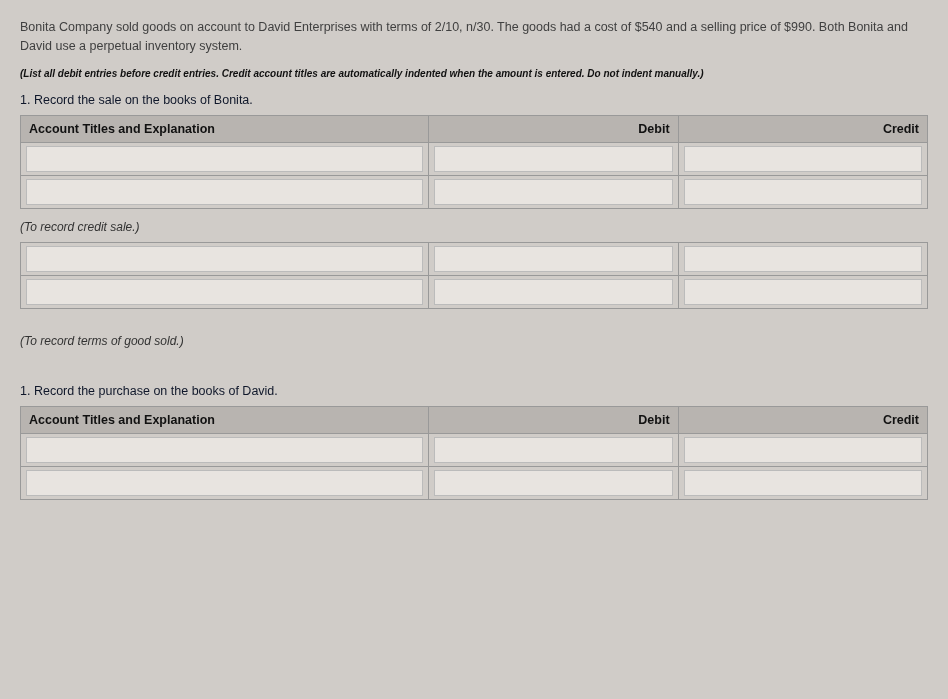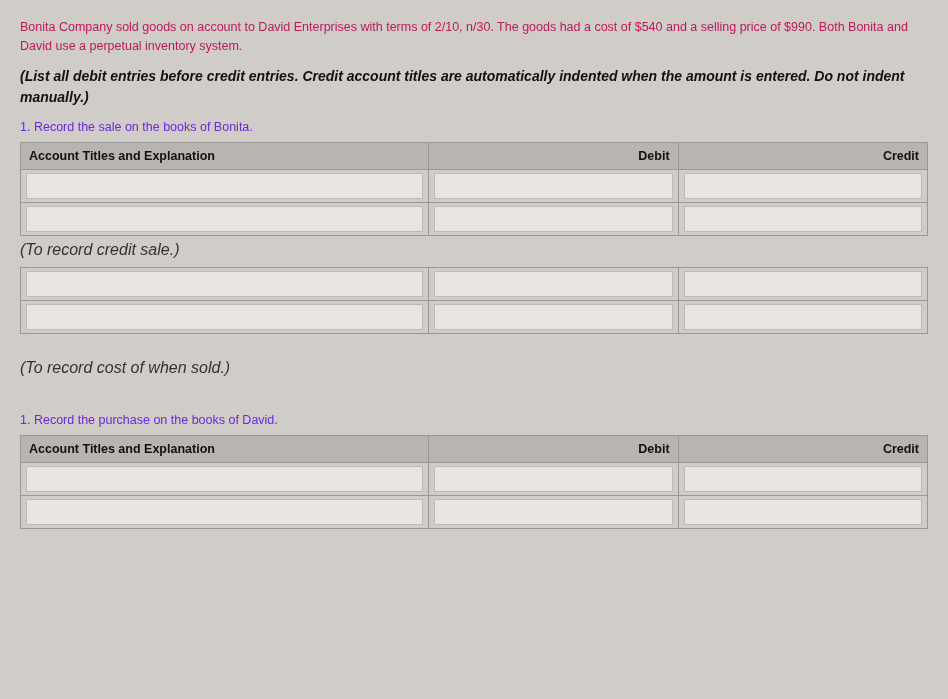--- a/index.html
+++ b/index.html
@@ -15,41 +15,42 @@
       color: #111;
       padding: 18px 20px;
       width: 948px;
       min-height: 699px;
     }
 
     .intro-text {
       font-size: 12.5px;
       line-height: 1.5;
       margin-bottom: 10px;
-      color: #be185d;
+      color: #404040;
     }
 
     .instruction-text {
-      font-size: 14px;
+      font-size: 10px;
       line-height: 1.5;
       margin-bottom: 12px;
       color: #111;
       font-style: italic;
       font-weight: bold;
     }
 
     .section-label {
       font-size: 12.5px;
       margin-bottom: 8px;
-      color: #6d28d9;
+      color: #0f172a;
     }
 
     .journal-table {
       width: 100%;
       border-collapse: collapse;
+      margin-bottom: 6px;
       background-color: #d0ccc8;
     }
 
     .journal-table th {
       background-color: #b8b4b0;
       border: 1px solid #999;
       padding: 6px 8px;
       font-weight: bold;
       font-size: 12.5px;
       text-align: left;
@@ -77,21 +78,21 @@
       width: 100%;
       height: 26px;
       background-color: #e8e4e0;
       border: 1px solid #bbb;
       padding: 2px 4px;
       font-size: 12px;
       outline: none;
     }
 
     .note-text {
-      font-size: 16px;
+      font-size: 12px;
       color: #333;
       padding: 5px 0 8px 0;
       font-style: italic;
     }
 
     .section-gap {
       margin-bottom: 20px;
     }
 
     .section-gap-large {
@@ -167,21 +168,21 @@
       <td class="debit-col">
         <input class="input-field" type="text" value="" style="">
       </td>
       <td class="credit-col">
         <input class="input-field" type="text" value="" style="">
       </td>
     </tr>
   </tbody>
 </table>
 
-<p class="note-text section-gap-large">(To record cost of when sold.)</p>
+<p class="note-text section-gap-large">(To record terms of good sold.)</p>
 
 <p class="section-label">1. Record the purchase on the books of David.</p>
 
 <table class="journal-table">
   <thead>
     <tr>
       <th class="title-col">Account Titles and Explanation</th>
       <th class="debit-col center">Debit</th>
       <th class="credit-col center">Credit</th>
     </tr>

